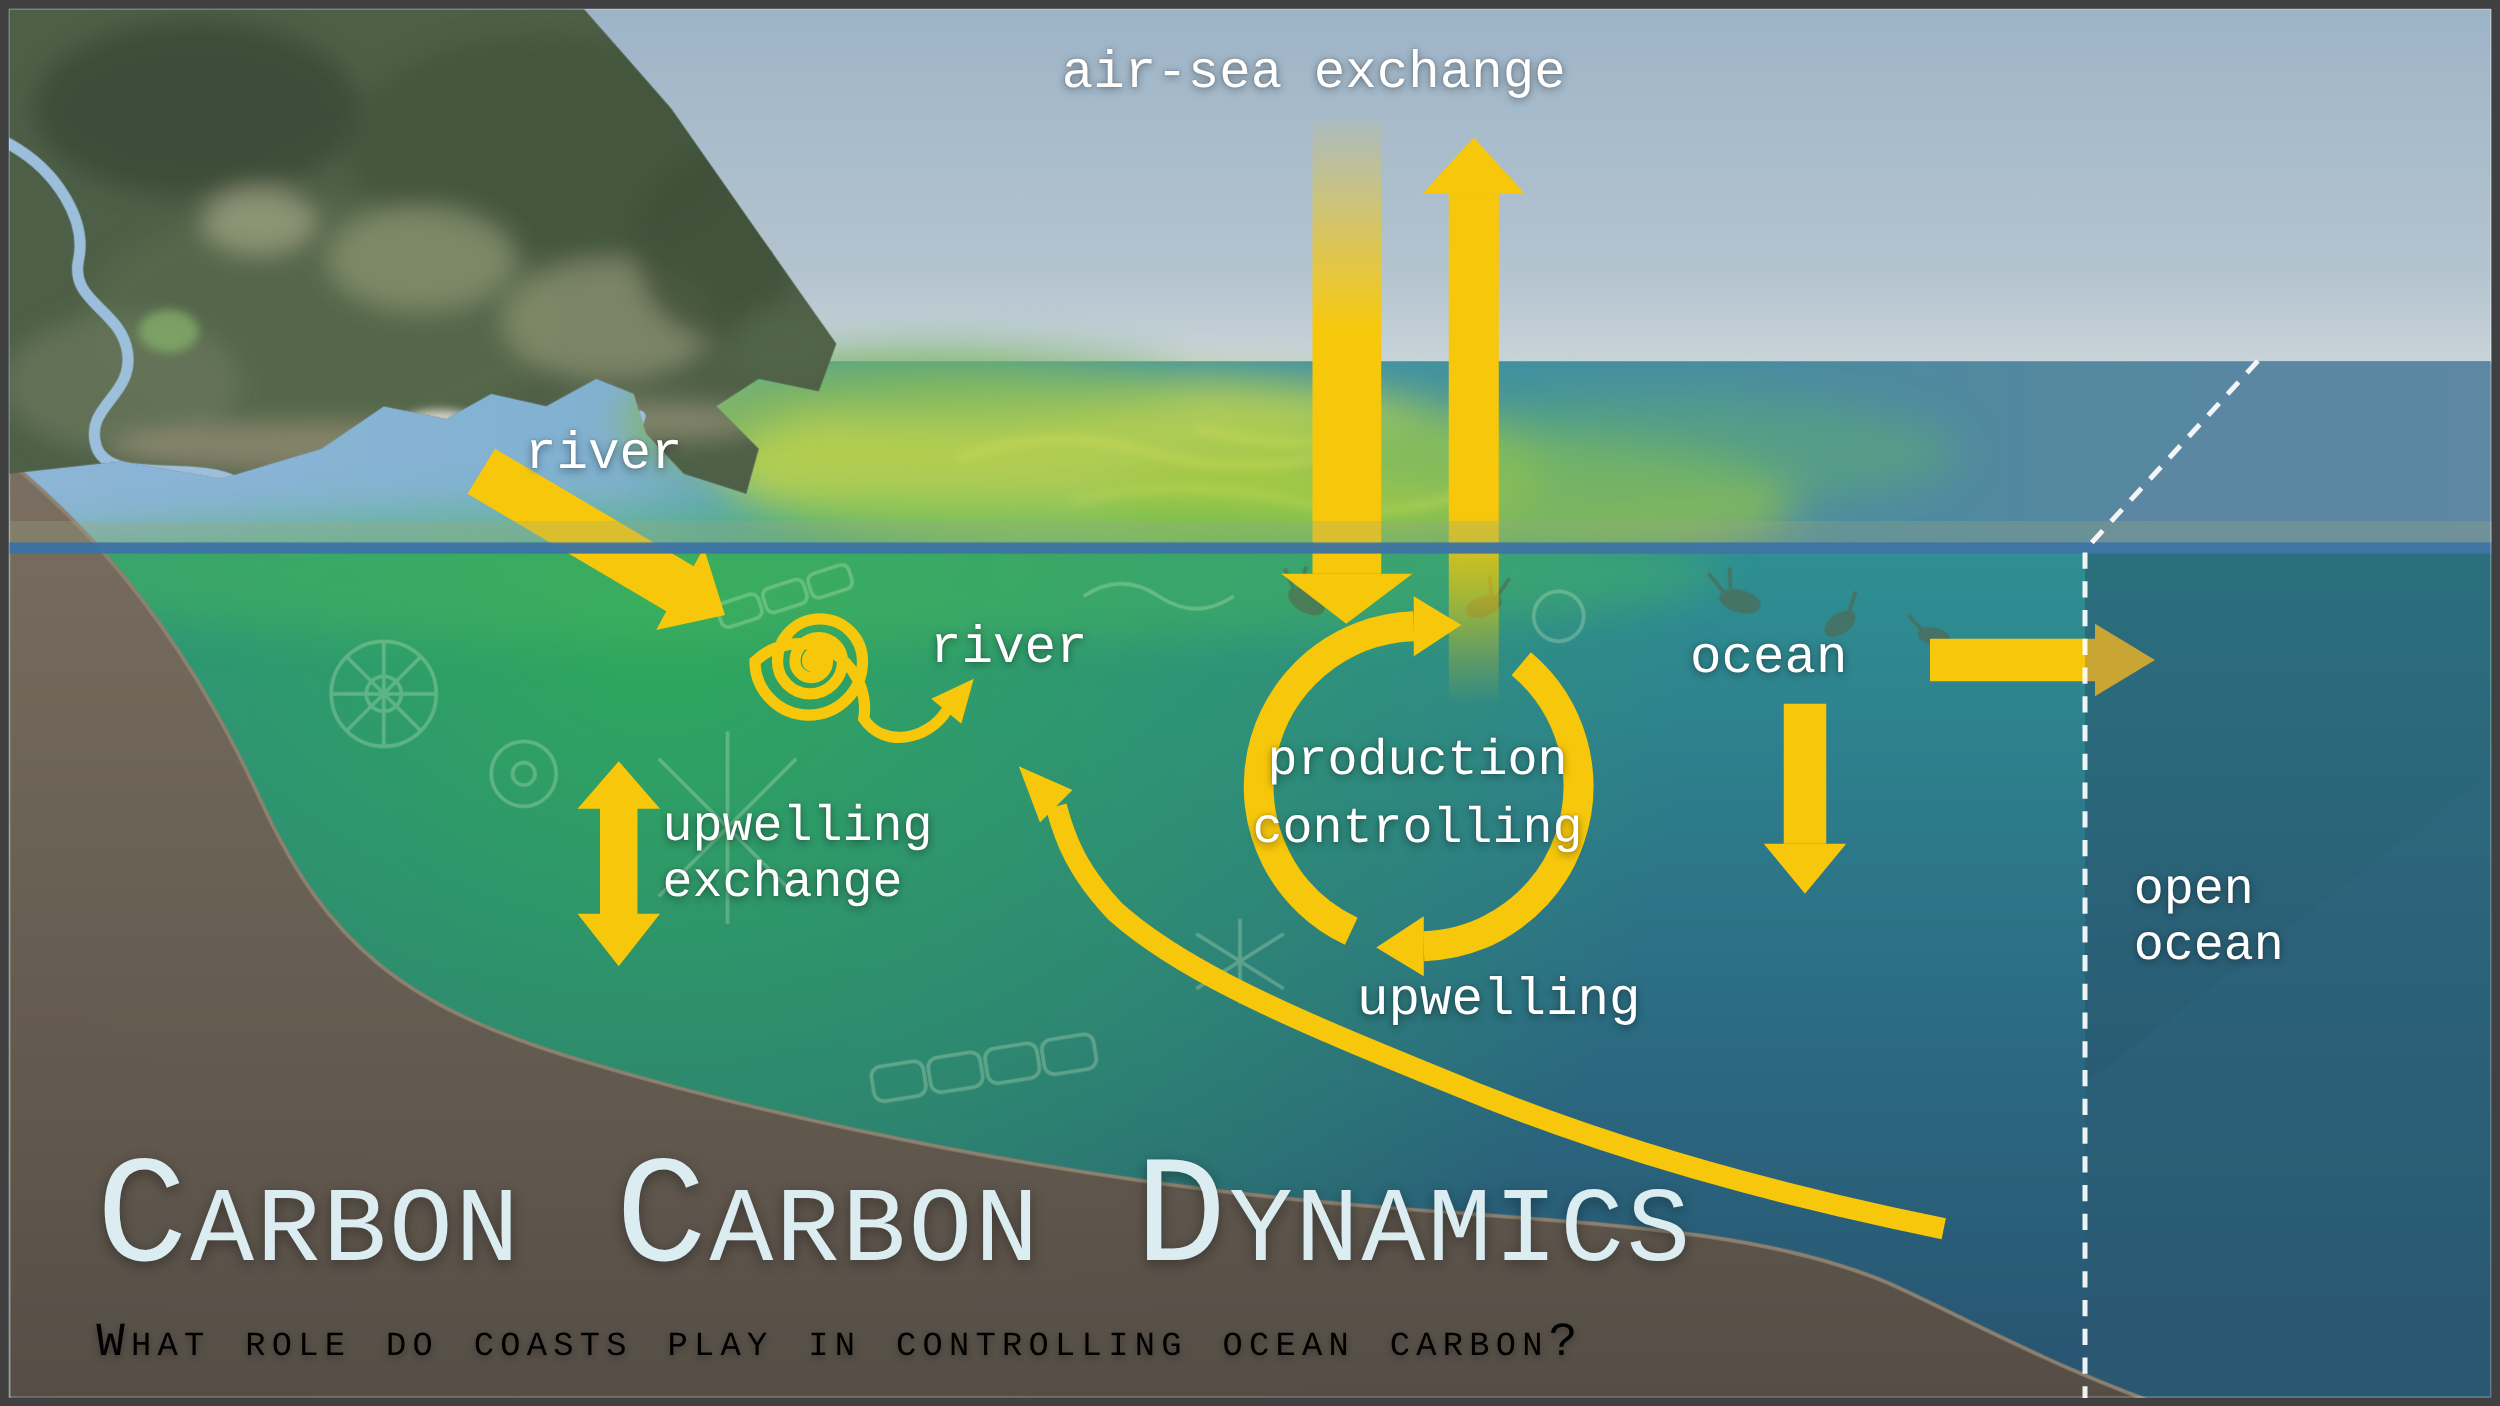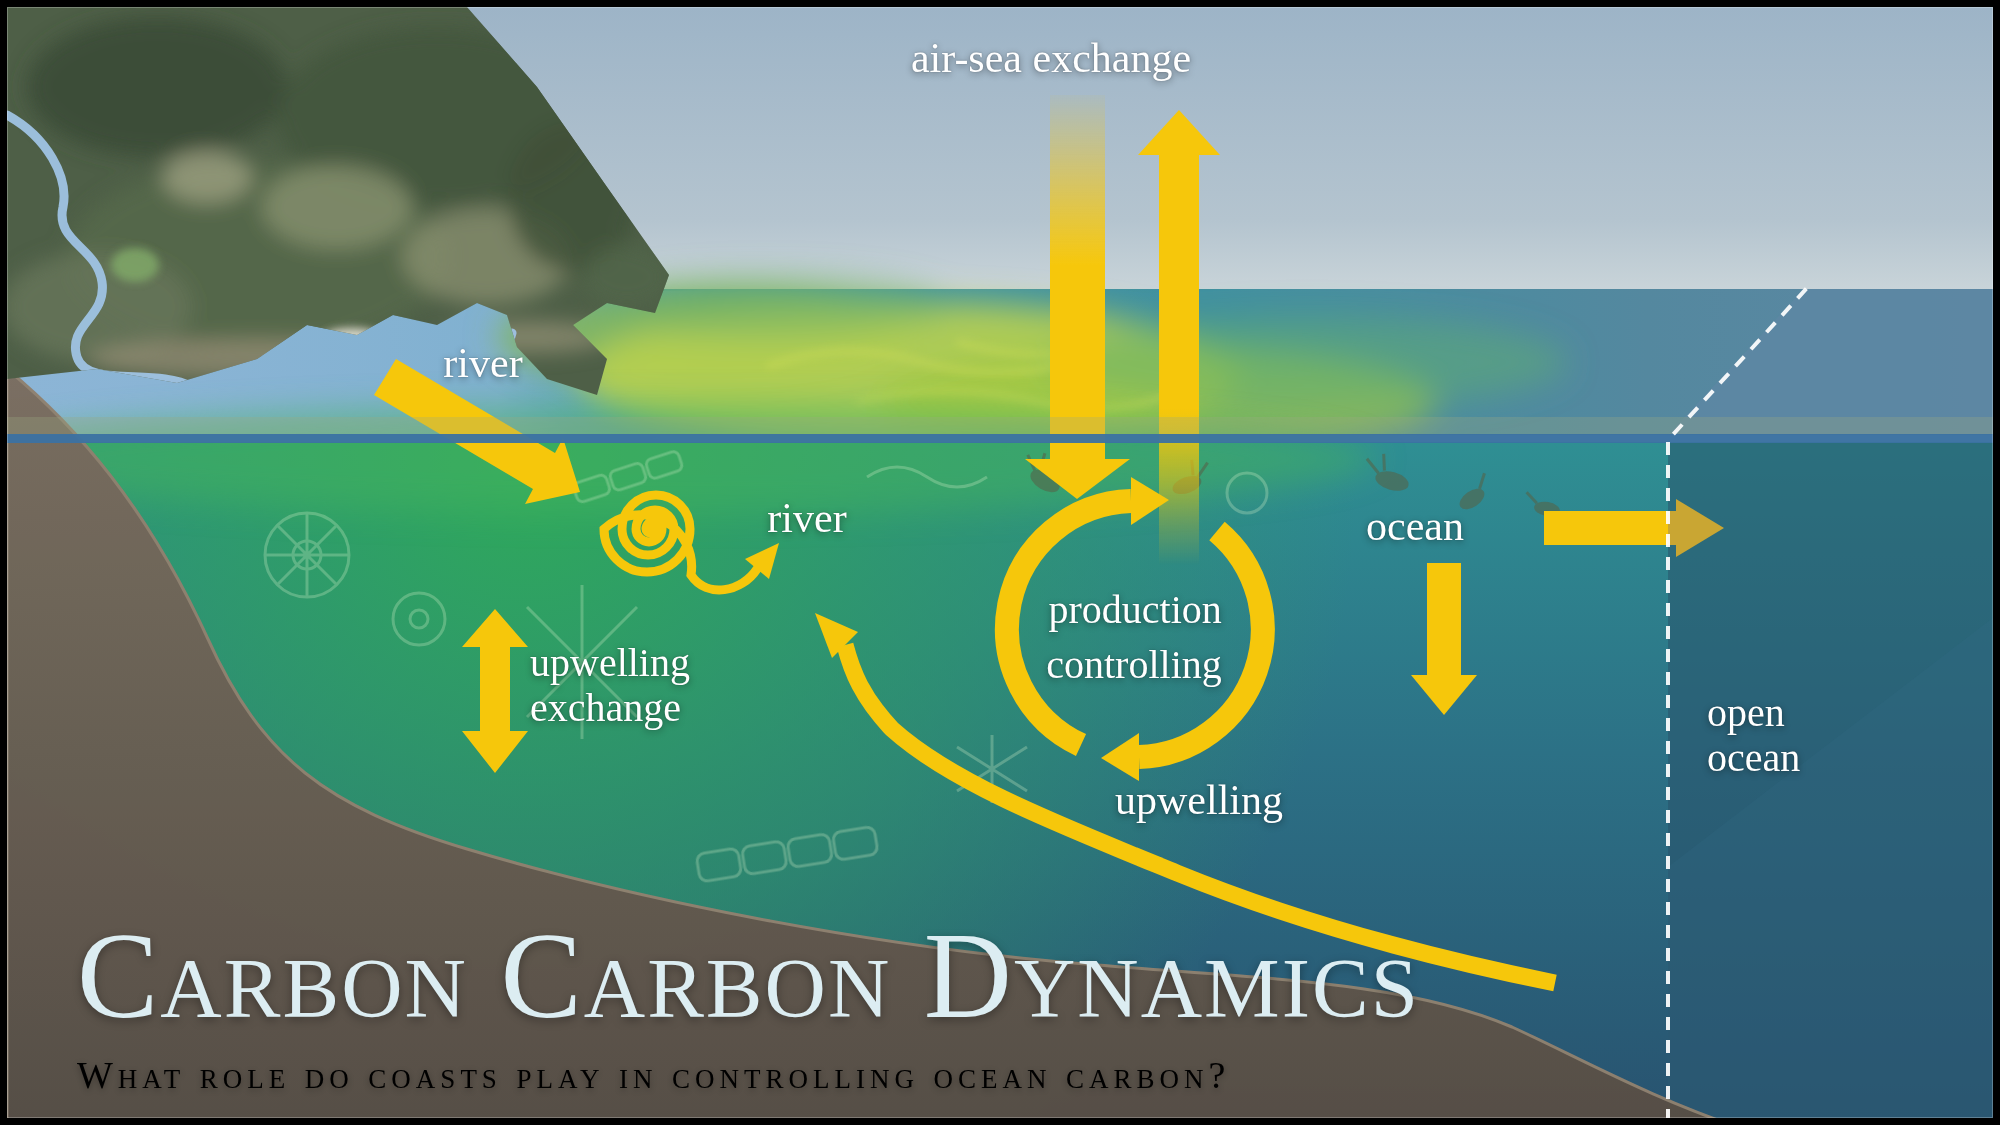--- a/index.html
+++ b/index.html
@@ -1,19 +1,19 @@
 <!DOCTYPE html>
 <html><head>
 <meta charset="utf-8">
 <style>
   html,body{margin:0;padding:0;background:#6b747c;}
   .stage{
     position:relative;width:2000px;height:1125px;overflow:hidden;
-    background:#9db4c7;border:7px solid #000000;box-sizing:border-box;
-    font-family:Liberation Serif, serif;
+    background:#9db4c7;border:7px solid #404040;box-sizing:border-box;
+    font-family:Liberation Mono, monospace;
   }
   .scene{position:absolute;left:0;top:0;width:2000px;height:1125px;}
   .lbl{
     position:absolute;color:#ffffff;font-size:42px;font-weight:400;
     text-shadow:0 2px 7px rgba(0,0,0,.40), 0 0 2px rgba(0,0,0,.25);
     white-space:nowrap;line-height:1.12;
   }
   .lbl.center{transform:translate(-50%,-50%);text-align:center;}
   .lbl.small{font-size:40px;}
   .title-block{position:absolute;left:70px;top:908px;color:#dcedf2;}
@@ -246,21 +246,21 @@
 
   <div class="lbl center" style="left:1044px;top:52px;">air-sea exchange</div>
   <div class="lbl center" style="left:476px;top:357px;">river</div>
   <div class="lbl center" style="left:800px;top:512px;">river</div>
 
   <div class="lbl small" style="left:523px;top:634px;">
     <div>upwelling</div>
     <div>exchange</div>
   </div>
 
-  <div class="lbl small center" style="left:1127px;top:630px;line-height:1.38;text-align:right;">
+  <div class="lbl small center" style="left:1127px;top:630px;line-height:1.38;">
     <div>production</div>
     <div>controlling</div>
   </div>
 
   <div class="lbl center" style="left:1408px;top:520px;">ocean</div>
   <div class="lbl center" style="left:1192px;top:794px;">upwelling</div>
 
   <div class="lbl small" style="left:1700px;top:684px;">
     <div>open</div>
     <div>ocean</div>

